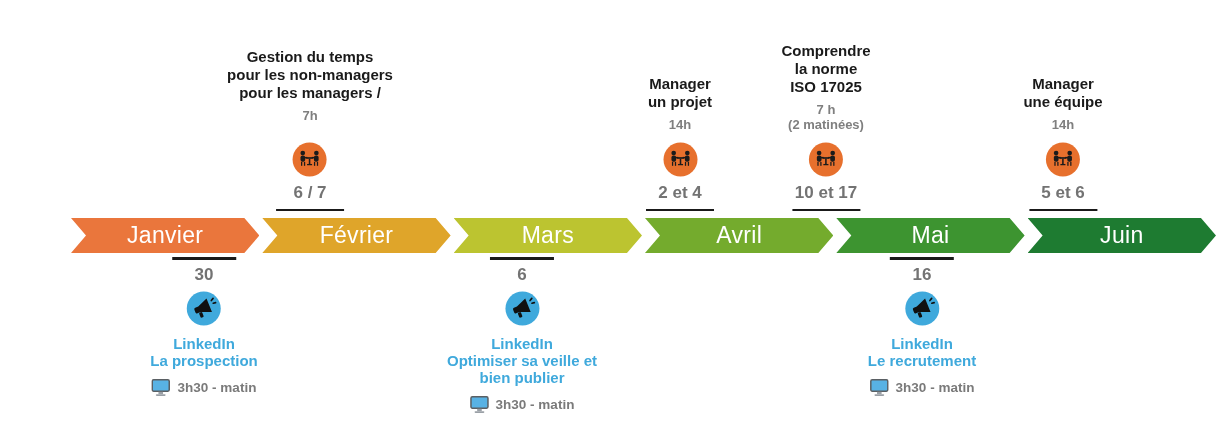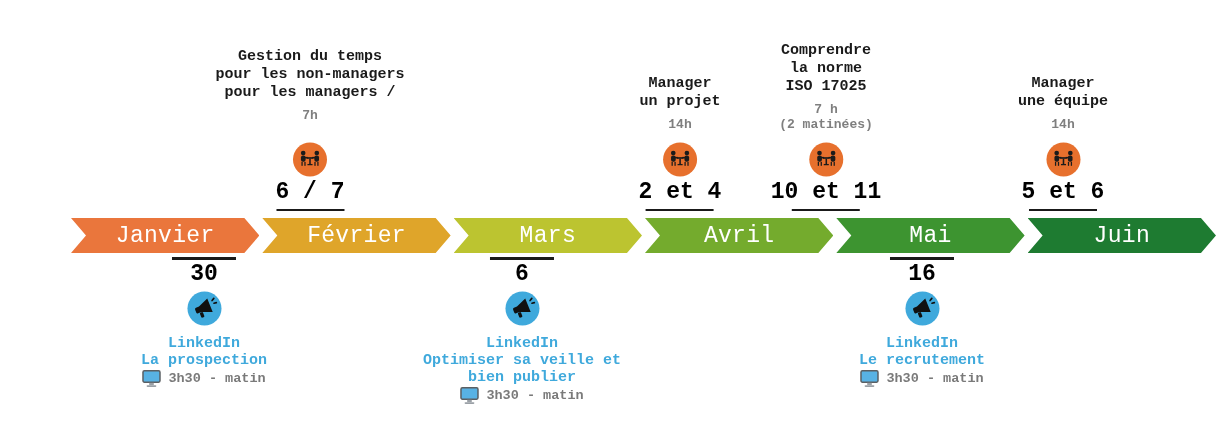--- a/index.html
+++ b/index.html
@@ -1,47 +1,47 @@
 <!DOCTYPE html>
 <html><head>
 <meta charset="utf-8">
 <style>
   html,body{margin:0;padding:0;background:#fff;}
   .canvas{
     position:relative;width:1220px;height:434px;background:#ffffff;
-    font-family:Liberation Mono, monospace;overflow:hidden;color:#1a1a1a;
+    font-family:Liberation Sans, sans-serif;overflow:hidden;color:#1a1a1a;
   }
 
   
   .timeline{position:absolute;left:71px;top:218px;width:1145px;height:35px;display:flex;gap:3px;}
   .month{
     flex:1;display:flex;align-items:center;justify-content:center;
     color:#fff;font-size:23px;letter-spacing:.3px;
     clip-path:polygon(0 0,calc(100% - 15px) 0,100% 50%,calc(100% - 15px) 100%,0 100%,15px 50%);
   }
 
   
   .event{position:absolute;display:flex;flex-direction:column;align-items:center;text-align:center;transform:translateX(-50%);}
   .event-top{bottom:223px;}
   .event-bottom{top:257px;}
   .title{font-weight:bold;font-size:15px;line-height:18px;color:#1a1a1a;}
   .title span{display:block;white-space:nowrap;}
   .duration{color:#7f7f7f;font-weight:bold;font-size:13px;line-height:15px;margin-top:6px;white-space:nowrap;}
   .duration-note{color:#7f7f7f;font-weight:bold;font-size:13px;line-height:15px;white-space:nowrap;}
   .icon-wrap{margin-top:10px;line-height:0;}
   .te1 .icon-wrap{margin-top:19px;}
-  .day{font-weight:bold;font-size:23px;line-height:19px;color:#000000;margin-top:6px;white-space:nowrap;}
+  .day{font-weight:bold;font-size:17px;line-height:19px;color:#737373;margin-top:6px;white-space:nowrap;}
   .tick{width:68px;height:2.5px;background:#1a1a1a;margin-top:7px;}
 
   .event-bottom .tick{margin-top:0;width:64px;}
   .event-bottom .day{margin-top:5px;}
   .event-bottom .icon-wrap{margin-top:7px;}
   .title-blue{font-weight:bold;font-size:15px;line-height:17px;margin-top:9px;}
   .title-blue span{display:block;white-space:nowrap;}
-  .duration-row{display:flex;align-items:center;gap:7px;margin-top:1px;color:#7a7a7a;font-weight:bold;font-size:13.5px;white-space:nowrap;}
+  .duration-row{display:flex;align-items:center;gap:7px;margin-top:10px;color:#7a7a7a;font-weight:bold;font-size:13.5px;white-space:nowrap;}
 
   
   .te1{left:310px;}
   .te2{left:680px;}
   .te3{left:826px;}
   .te4{left:1063px;}
   .be1{left:204px;}
   .be2{left:522px;}
   .be3{left:922px;}
 </style>
@@ -126,21 +126,21 @@
       <span>la norme</span>
       <span>ISO 17025</span>
     </div>
     <div class="duration">7 h</div>
     <div class="duration-note">(2 matinées)</div>
     <div class="icon-wrap">
       <svg width="35" height="35" viewBox="0 0 36 36">
           <use href="#tpl-meeting"></use>
         </svg>
     </div>
-    <div class="day">10 et 11</div>
+    <div class="day">10 et 17</div>
     <div class="tick"></div>
   </div>
 
   <div class="event event-top te4">
     <div class="title">
       <span>Manager</span>
       <span>une équipe</span>
     </div>
     <div class="duration">14h</div>
     <div class="icon-wrap">

